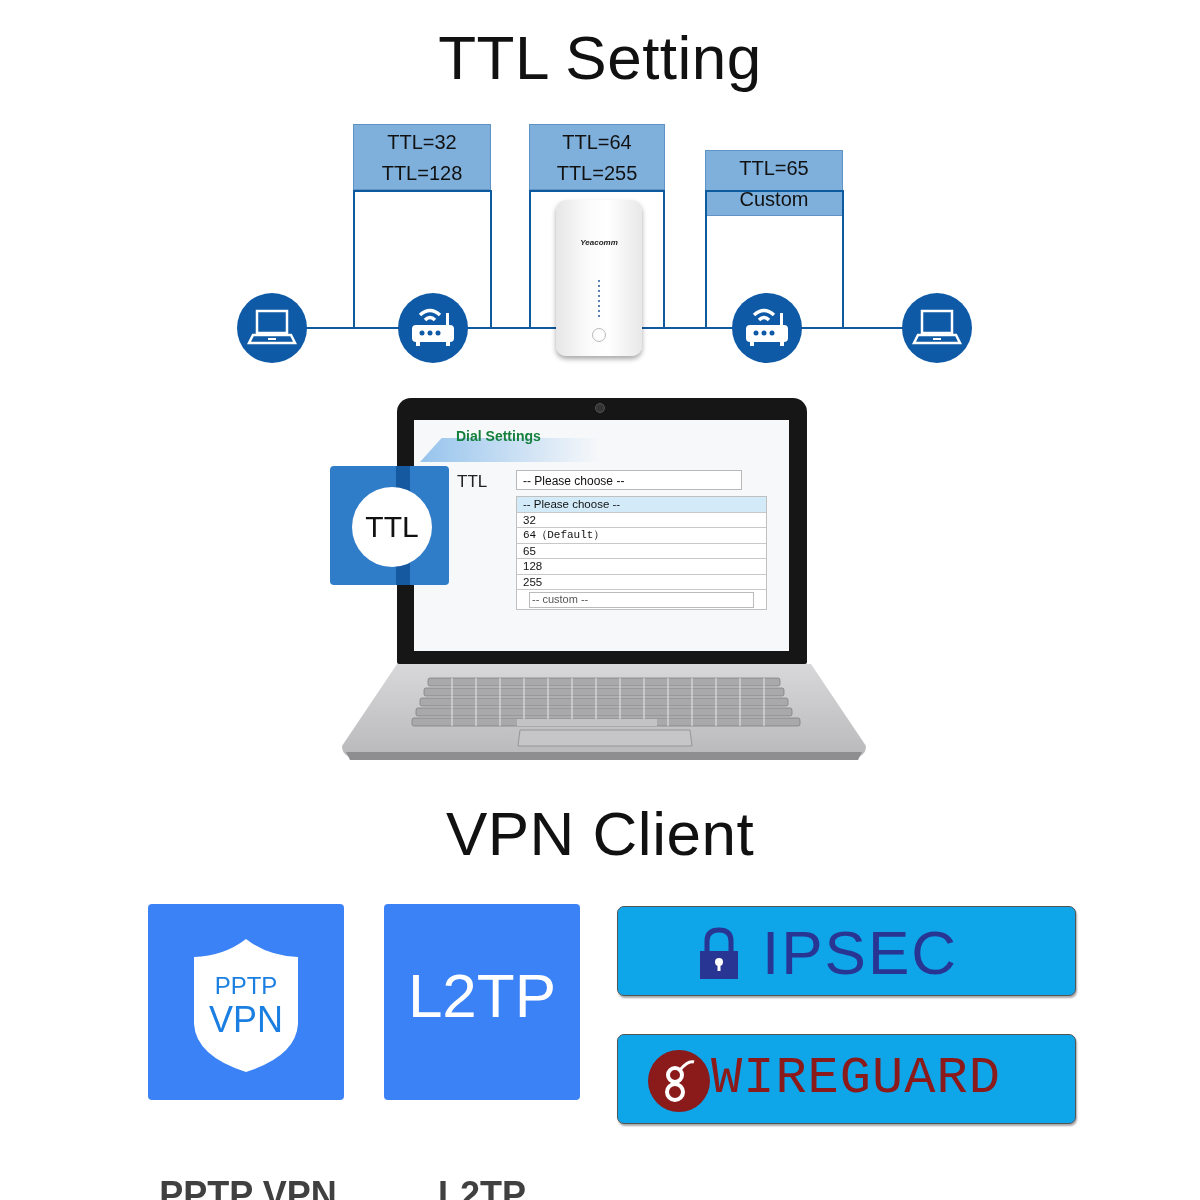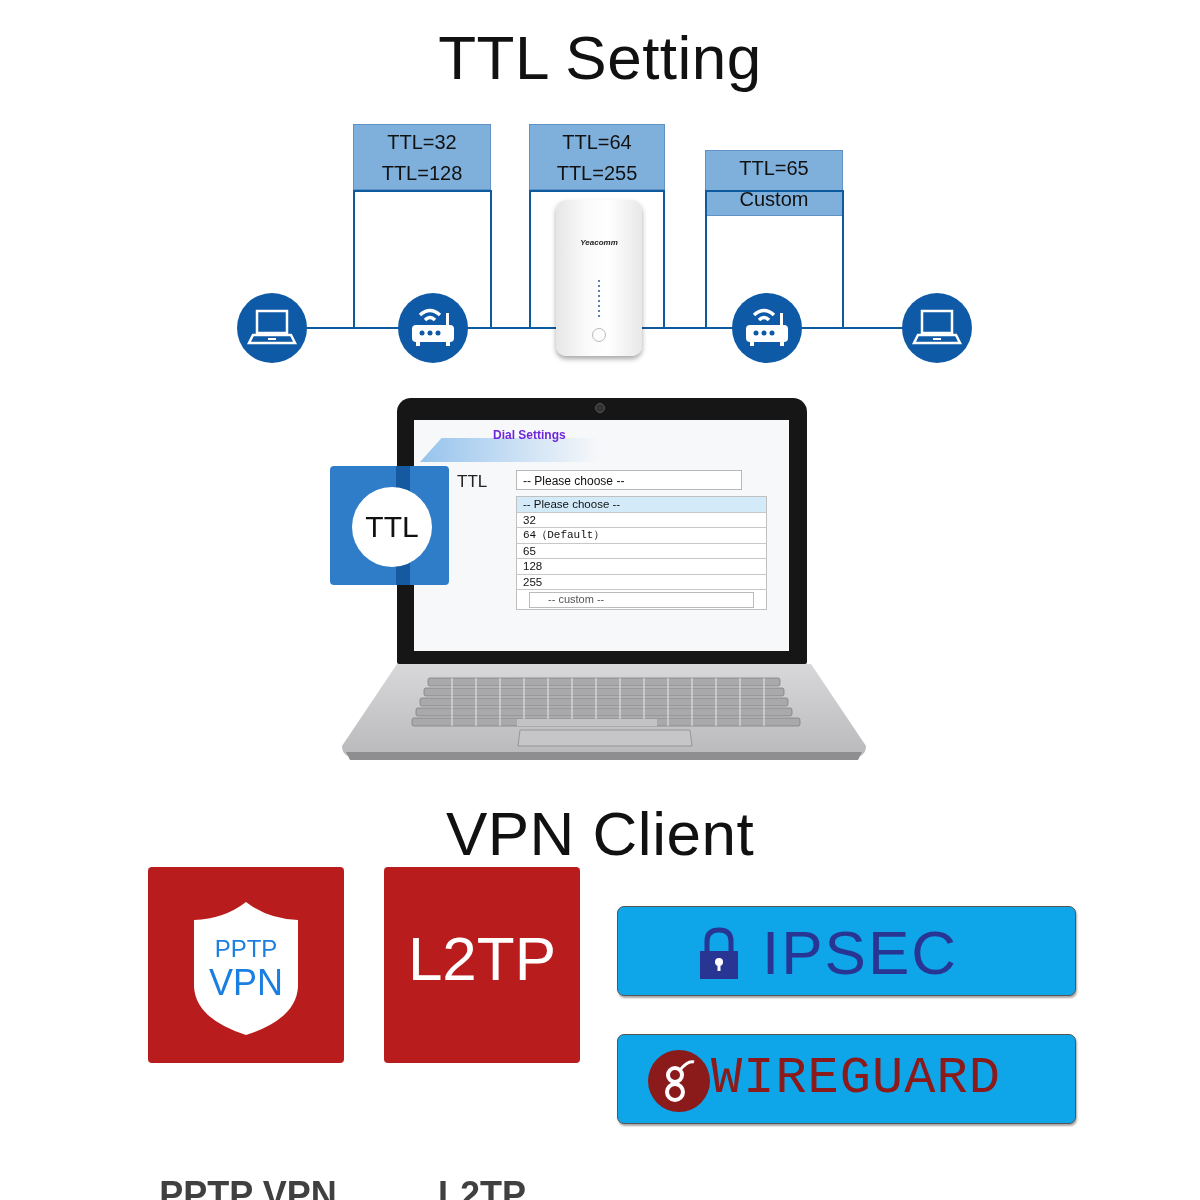--- a/index.html
+++ b/index.html
@@ -15,34 +15,34 @@
   .device{position:absolute;left:556px;top:200px;width:86px;height:156px;border-radius:10px;background:linear-gradient(90deg,#e6e6e6 0%,#fafafa 35%,#fff 60%,#e8e8e8 100%);box-shadow:0 3px 5px rgba(0,0,0,0.35);}
   .device .brand{position:absolute;top:38px;left:0;width:100%;text-align:center;font-size:8px;font-weight:700;color:#222;font-style:italic;}
   .device .leds{position:absolute;left:42px;top:80px;width:2px;height:40px;background:repeating-linear-gradient(180deg,#5a7fb0 0 2px,transparent 2px 5px);}
   .device .btn{position:absolute;left:36px;top:128px;width:12px;height:12px;border-radius:50%;border:1px solid #bbb;}
   
   .lid{position:absolute;left:397px;top:398px;width:410px;height:266px;background:#161616;border-radius:14px 14px 2px 2px;}
   .screen{position:absolute;left:414px;top:420px;width:375px;height:231px;background:#f7f8fa;}
   .cam{position:absolute;left:595px;top:403px;width:8px;height:8px;border-radius:50%;background:#333;border:1px solid #555;}
   .base{position:absolute;left:342px;top:664px;width:524px;height:98px;}
   .dial-head{position:absolute;left:420px;top:438px;width:180px;height:24px;background:linear-gradient(90deg,rgba(140,190,235,0.9),rgba(255,255,255,0));clip-path:polygon(12% 0,100% 0,100% 100%,0 100%);}
-  .dial-title{position:absolute;left:456px;top:428px;font-size:12px;font-weight:700;color:#6d28d9;margin-left:37px;}
+  .dial-title{position:absolute;left:456px;top:428px;font-size:14px;font-weight:700;color:#15803d;}
   .ttl-field-label{position:absolute;left:457px;top:472px;font-size:17px;color:#222;}
   .select-box{position:absolute;left:516px;top:470px;width:226px;height:20px;border:1px solid #b8b8b8;background:#fff;font-size:12px;line-height:20px;padding-left:6px;box-sizing:border-box;color:#111;}
   .dropdown{position:absolute;left:516px;top:496px;width:251px;height:114px;border:1px solid #c0c0c0;background:#fff;box-sizing:border-box;}
   .opt{height:15.5px;border-bottom:1px solid #c8c8c8;font-size:11.5px;line-height:15px;padding-left:6px;color:#111;box-sizing:border-box;}
   .opt.sel{background:#d3eaf8;}
   .opt.mono{font-family:"Liberation Mono",monospace;font-size:11px;}
   .opt.custom{border-bottom:none;padding:2px 12px 0 12px;height:auto;}
-  .custom-box{border:1px solid #bbb;height:14px;font-size:11px;line-height:13px;padding-left:18px;color:#555;}
+  .custom-box{border:1px solid #bbb;height:14px;font-size:11px;line-height:13px;padding-left:2px;color:#555;}
   .ttl-badge{position:absolute;left:330px;top:466px;width:119px;height:119px;background:#2f7cc8;border-radius:4px;}
   .ttl-badge .bar{position:absolute;left:66px;top:0;width:14px;height:119px;background:rgba(0,60,130,0.55);}
   .ttl-circle{position:absolute;left:352px;top:487px;width:80px;height:80px;border-radius:50%;background:#fff;text-align:center;line-height:80px;font-size:30px;color:#111;}
   
-  .tile{position:absolute;top:867px;width:196px;height:196px;background:#b91c1c;border-radius:4px;}
+  .tile{position:absolute;top:904px;width:196px;height:196px;background:#3b82f6;border-radius:4px;}
   .tile-caption{position:absolute;top:1174px;font-size:36px;color:#404040;text-align:center;font-weight:bold;}
   .logo-box{position:absolute;left:617px;width:459px;height:90px;border:1px solid #555;border-radius:7px;background:#0ea5e9;box-shadow:1px 2px 2px rgba(0,0,0,0.35);box-sizing:border-box;}
 </style>
 </head>
 <body>
 
 <div class="title" style="top:22px;">TTL Setting</div>
 
 <div class="ttl-label" style="left:353px;width:138px;">
   <div>TTL=32</div>

